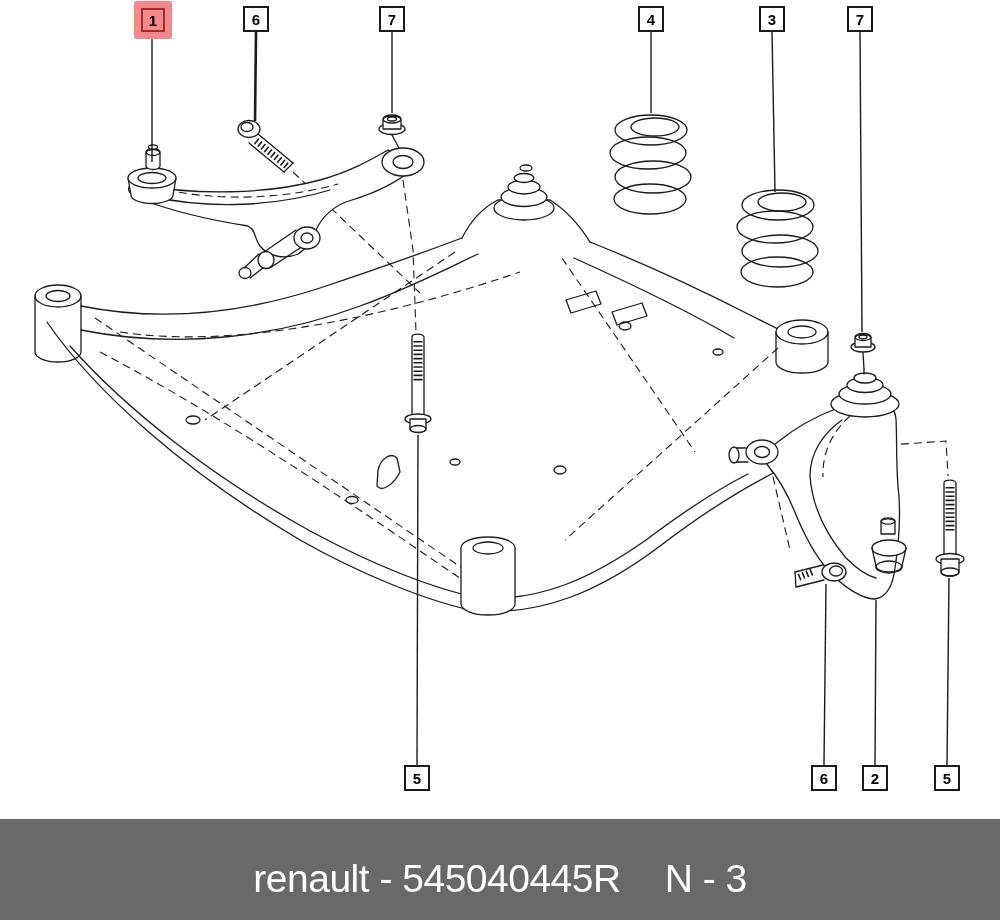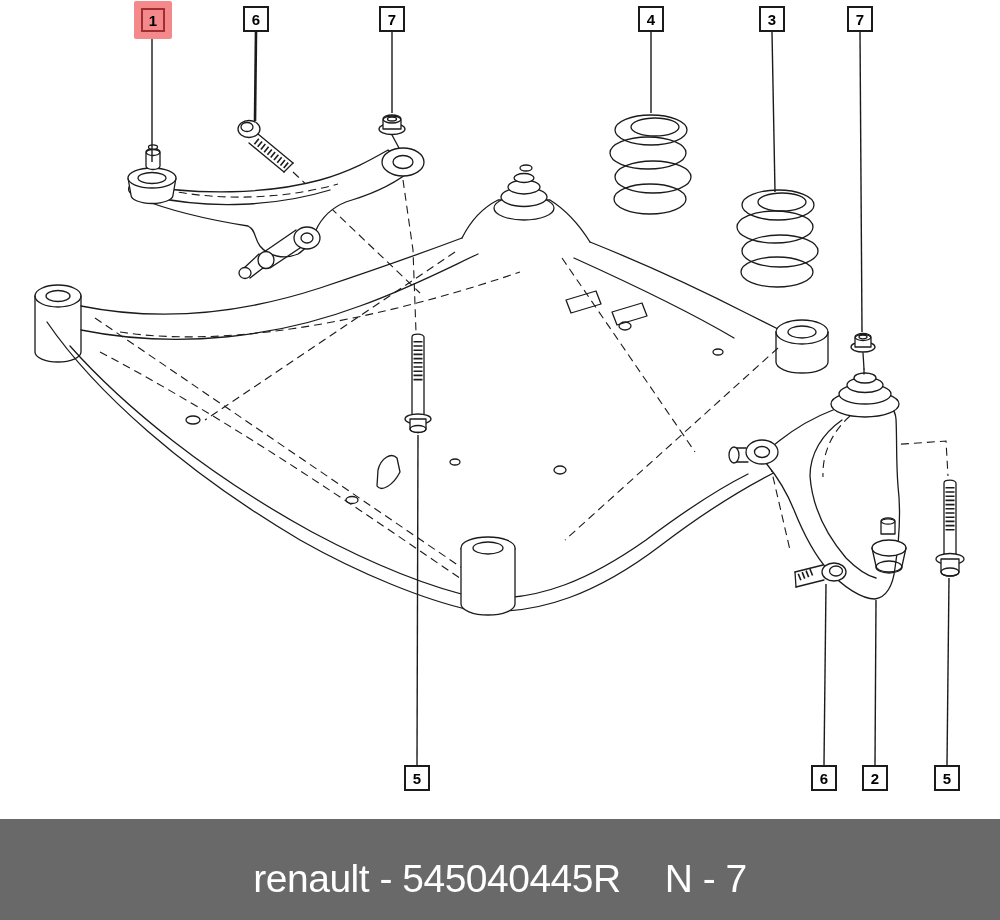--- a/index.html
+++ b/index.html
@@ -243,16 +243,16 @@
   <div class="co" style="left:759px;top:6px">3</div>
   <div class="co" style="left:847px;top:6px">7</div>
 
   <div class="co" style="left:404px;top:765px">5</div>
   <div class="co" style="left:811px;top:765px">6</div>
   <div class="co" style="left:862px;top:765px">2</div>
   <div class="co" style="left:934px;top:765px">5</div>
 
   <div class="footer">
     <span>renault - 545040445R</span>
-    <span>N - 7</span>
+    <span>N - 3</span>
   </div>
 
 </div>
 
 </body></html>

